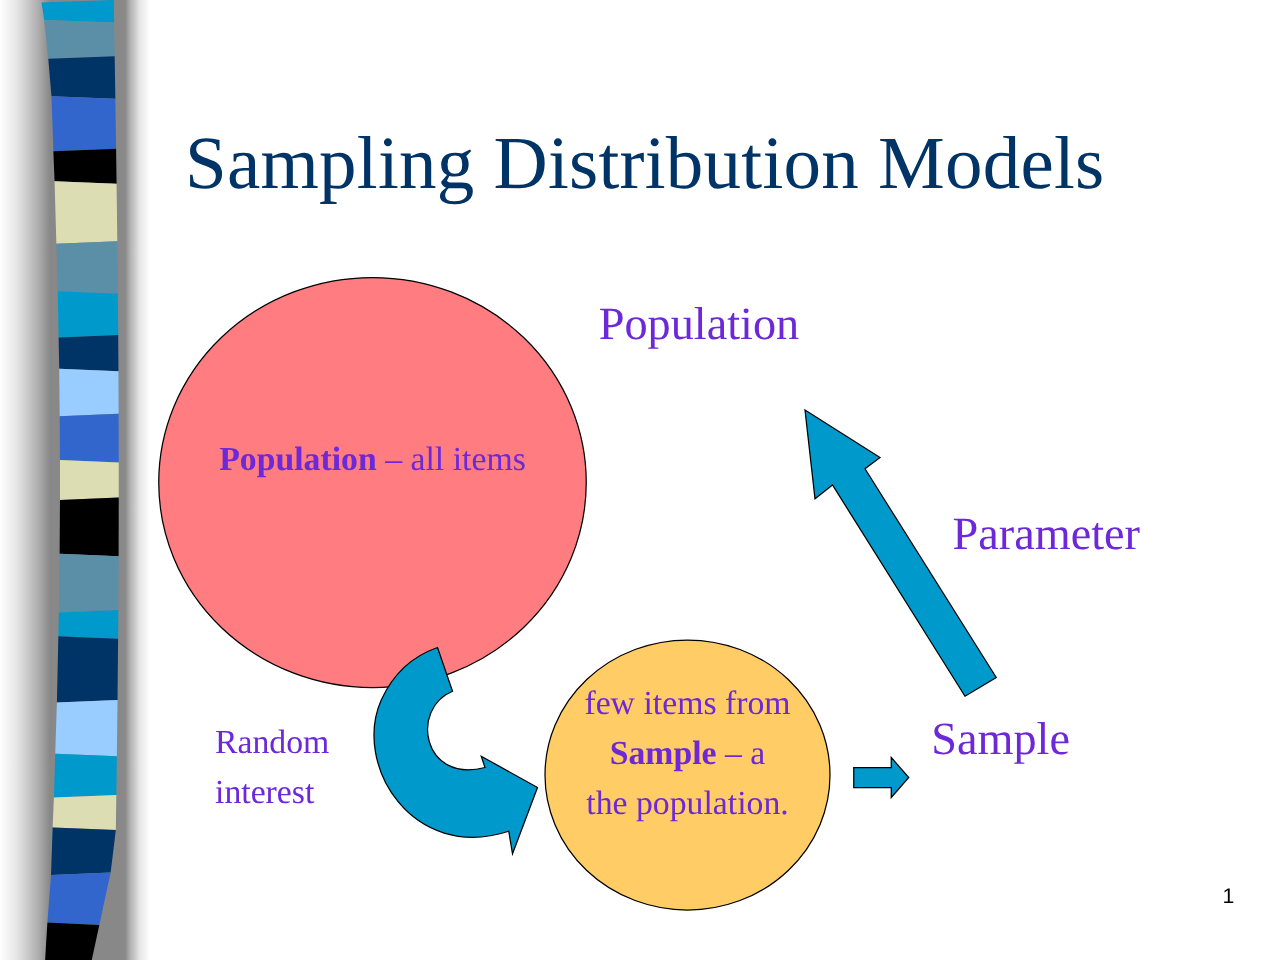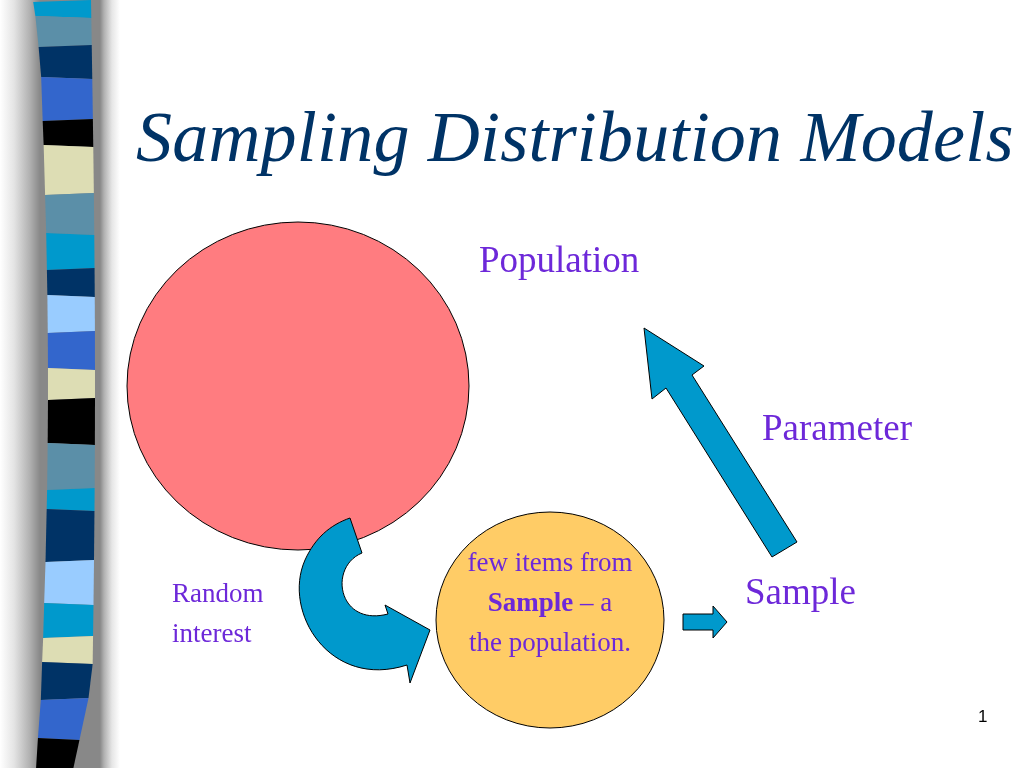--- a/index.html
+++ b/index.html
@@ -7,22 +7,22 @@
     width: 1024px; height: 768px; position: relative; overflow: hidden;
     background: #ffffff;
     font-family: "Liberation Serif", "DejaVu Serif", serif;
   }
   .strip-shadow {
     position: absolute; left: 0; top: 0; width: 120px; height: 768px;
     background: linear-gradient(to right, #ffffff 0px, #e4e4e4 14px, #b0b0b0 30px, #888 40px, #888 100px, #b0b0b0 104px, #e6e6e6 112px, #ffffff 120px);
   }
   .strip { position: absolute; left: 0; top: 0; }
   .title {
-    position: absolute; left: 136px; top: 96px;
-    font-size: 72px; color: #003366; white-space: nowrap; letter-spacing: 0.2px; font-style: italic;
+    position: absolute; left: 148px; top: 96px;
+    font-size: 60px; color: #003366; white-space: nowrap; letter-spacing: 0.2px;
   }
   .diagram { position: absolute; left: 0; top: 0; }
   .txt { position: absolute; color: #6d28d9; white-space: nowrap; }
   .pop-text { left: 128px; top: 350px; width: 340px; text-align: center; font-size: 27px; line-height: 34px; }
   .samp-text { left: 436px; top: 542px; width: 228px; text-align: center; font-size: 27px; line-height: 40px; }
   .random { left: 172px; top: 573px; font-size: 27px; line-height: 40px; }
   .param { left: 479px; top: 234px; font-size: 37px; line-height: 52px; }
   .inference { left: 762px; top: 406px; font-size: 37px; line-height: 44px; }
   .statistic { left: 745px; top: 566px; font-size: 37px; line-height: 52px; }
   .pagenum { position: absolute; left: 978px; top: 707px; font-family: "Liberation Sans", sans-serif; font-size: 17px; color: #000; }
@@ -68,20 +68,21 @@
   <path d="M350 518 L362 553 C 328 567, 338 627, 388 614 L 385 605 L 430 630 L 410 683 L 407 665 C 330 690, 282 612, 305 560 C 315 538, 330 525, 350 518 Z" fill="#0099CC" stroke="#000" stroke-width="1"></path>
 
   <ellipse cx="550" cy="620" rx="114" ry="108" fill="#FFCC66" stroke="#000" stroke-width="1"></ellipse>
 
   <path d="M683 614 L713 614 L713 606 L727 622 L713 638 L713 630 L683 630 Z" fill="#0099CC" stroke="#000" stroke-width="1"></path>
 
   <path d="M644 328 L704 366 L692 375 L797 542 L772 557 L666 388 L652 399 Z" fill="#0099CC" stroke="#000" stroke-width="1"></path>
 </svg>
 
 <div class="txt pop-text">
+  <div><b>Population</b><span> – all items</span></div>
 </div>
 
 <div class="txt samp-text">
   <div>few items from</div>
   <div><b>Sample</b><span> – a</span></div>
   <div>the population.</div>
 </div>
 
 <div class="txt random">
   <div>Random</div>

